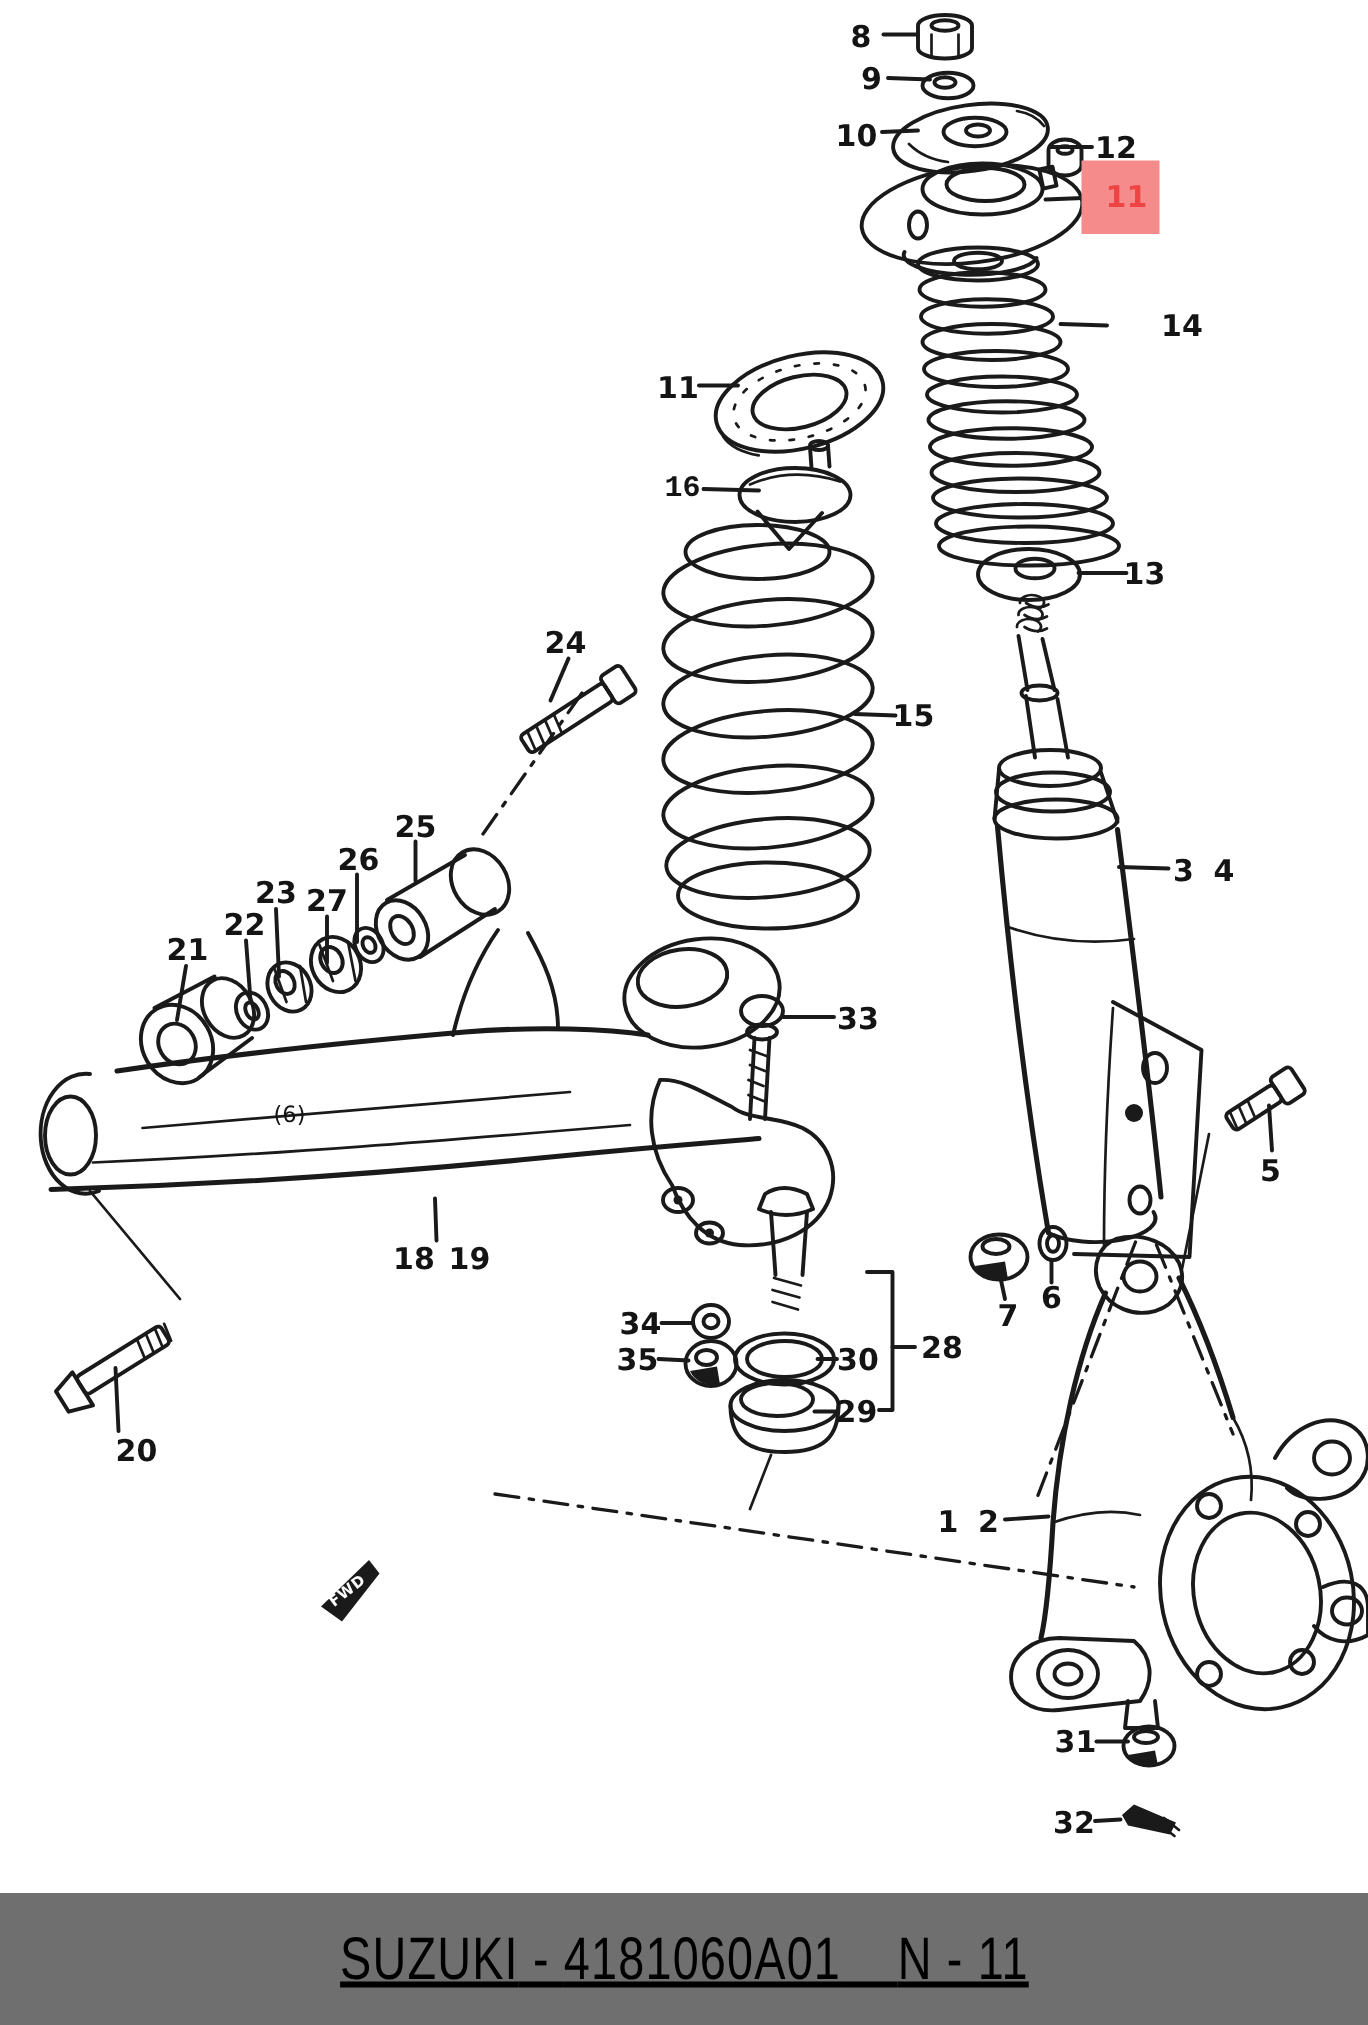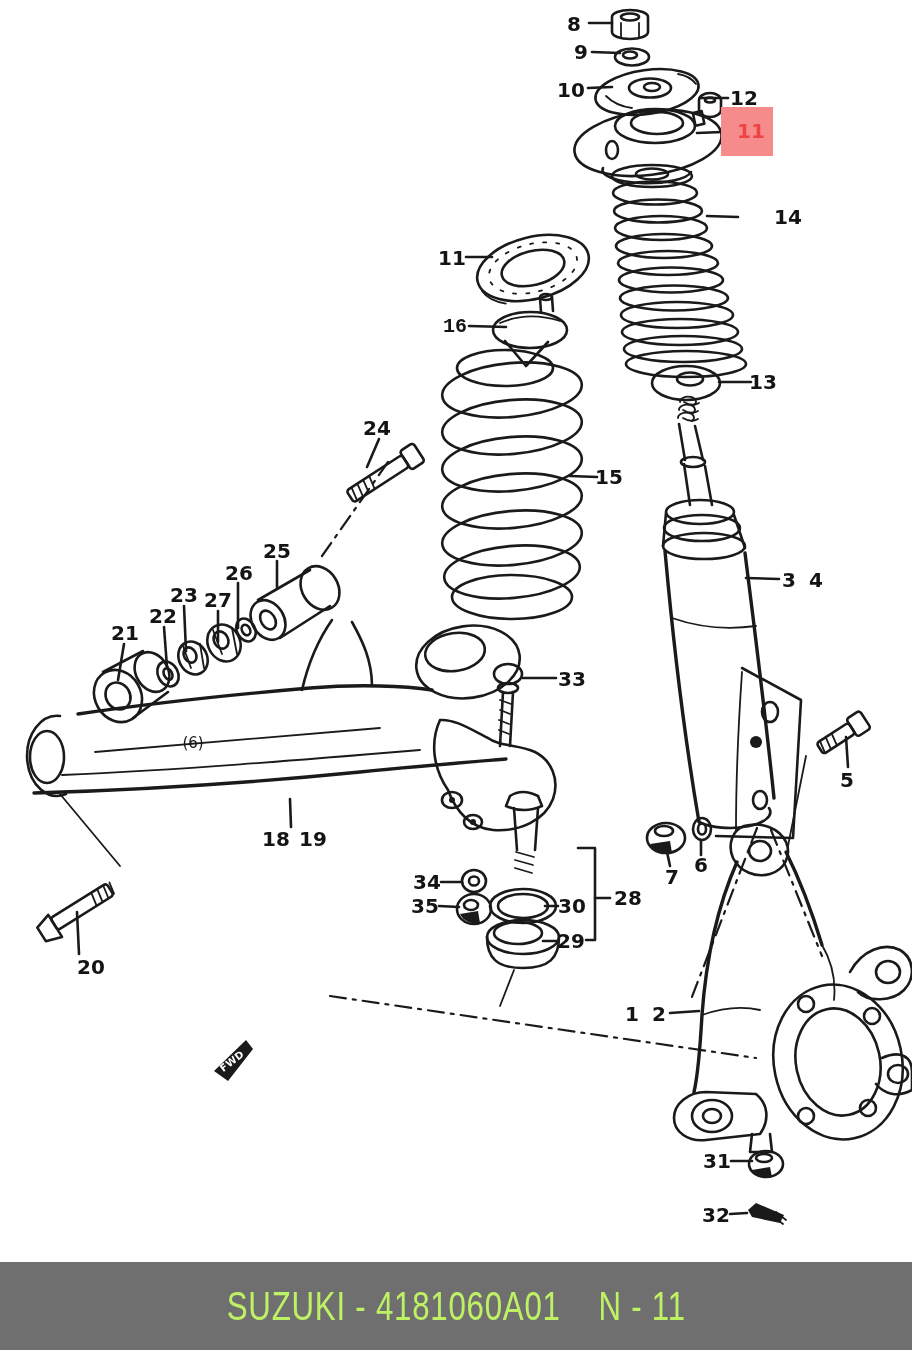--- a/index.html
+++ b/index.html
@@ -337,21 +337,21 @@
       <polyline points="731,1161 752,1161"></polyline>
       <polyline points="730,1214 747,1213"></polyline>
     </svg>
 
   <div class="hl-box" id="hlbox" style="left: 721px; top: 107px; width: 52px; height: 49px; background: rgb(245, 139, 139);"></div>
 
   <div class="fwd" id="fwdText" style="left: 232px; top: 1061px;">FWD</div>
 
   <div class="part-label small" id="castMark" style="left: 193px; top: 743px;">(6)</div>
 
-  <div class="footer" id="footerBar" style="background: rgb(111, 111, 111); color: #bef264;">
+  <div class="footer" id="footerBar" style="background: rgb(111, 111, 111); color: #000000; text-decoration: underline;">
     <div class="footer-text"><span>SUZUKI</span><span> - </span><span>4181060A01</span><span>    </span><span>N - 11</span></div>
   </div>
 <div class="part-label" style="left: 574px; top: 24px;">8</div>
     <div class="part-label" style="left: 581px; top: 52px;">9</div>
     <div class="part-label" style="left: 571px; top: 90px;">10</div>
     <div class="part-label" style="left: 744px; top: 98px;">12</div>
     <div class="part-label" style="left: 751px; top: 131px; color: #ef4444;">11</div>
     <div class="part-label" style="left: 749px; top: 217px; margin-left: 39px;">14</div>
     <div class="part-label" style="left: 452px; top: 258px;">11</div>
     <div class="part-label" style="left: 455px; top: 326px; font-family: Liberation Mono, monospace;">16</div>

